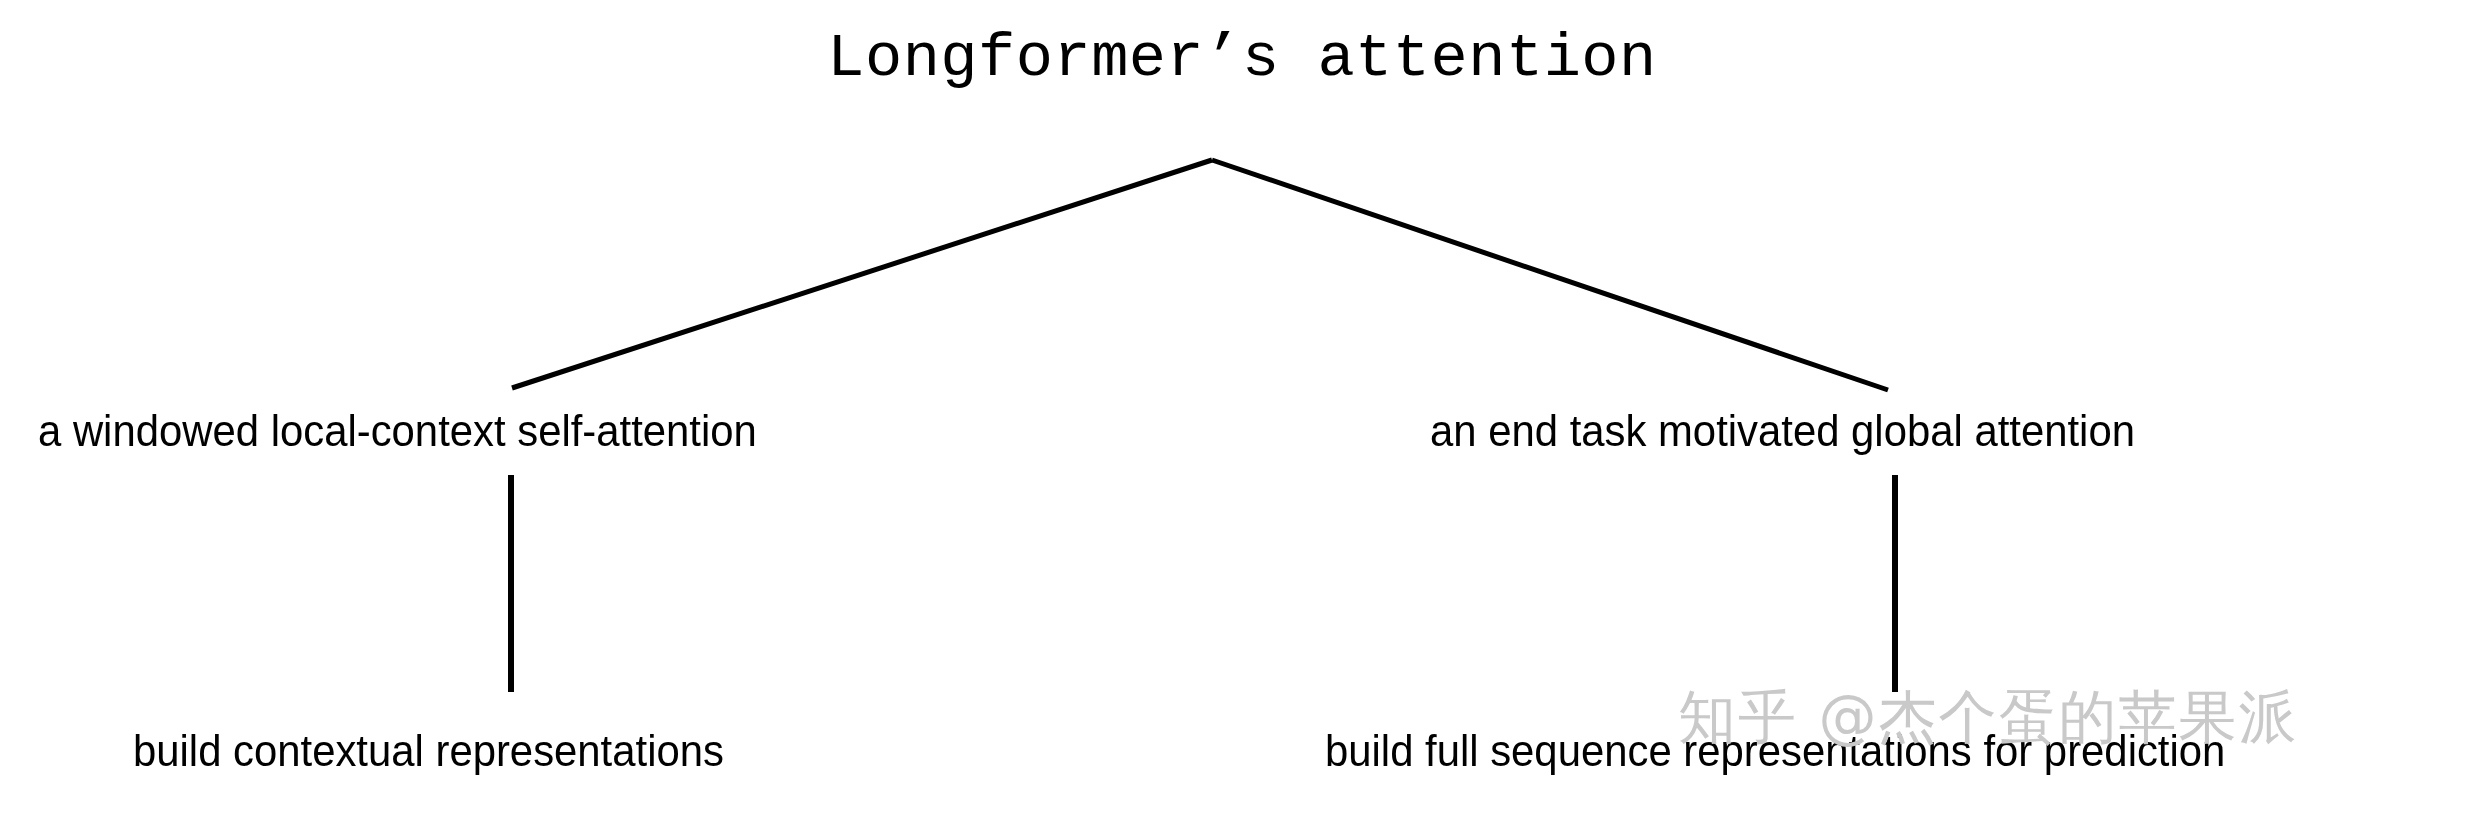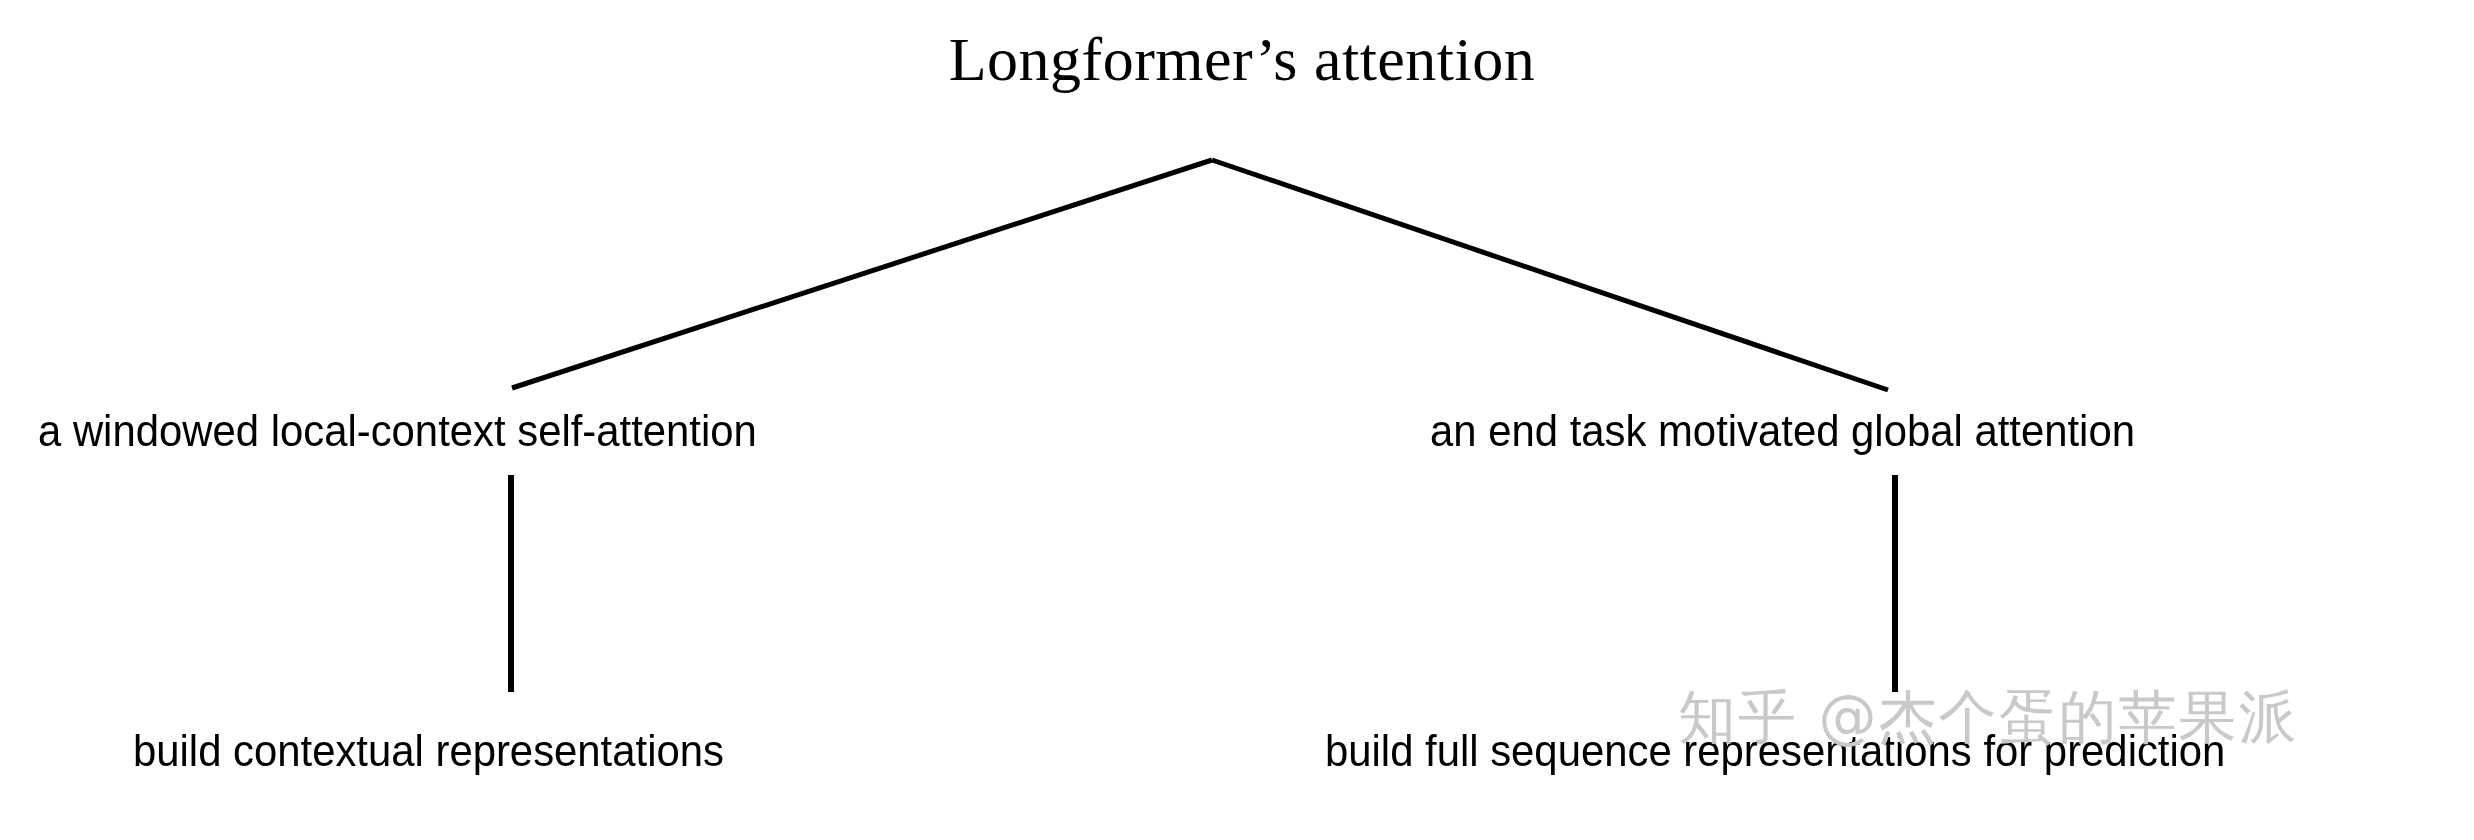--- a/index.html
+++ b/index.html
@@ -21,21 +21,21 @@
     width: 2474px;
     height: 840px;
   }
   .node-text {
     position: absolute;
     color: #000000;
     white-space: nowrap;
     line-height: 1;
   }
   #root-title {
-    font-family: Liberation Serif, serif;
+    font-family: Liberation Mono, monospace;
     font-size: 62px;
     left: 10px;
     right: 0;
     top: 28px;
     text-align: center;
     letter-spacing: 0.5px;
   }
   .branch-label {
     font-family: "Liberation Sans", "DejaVu Sans", sans-serif;
     font-size: 45px;

